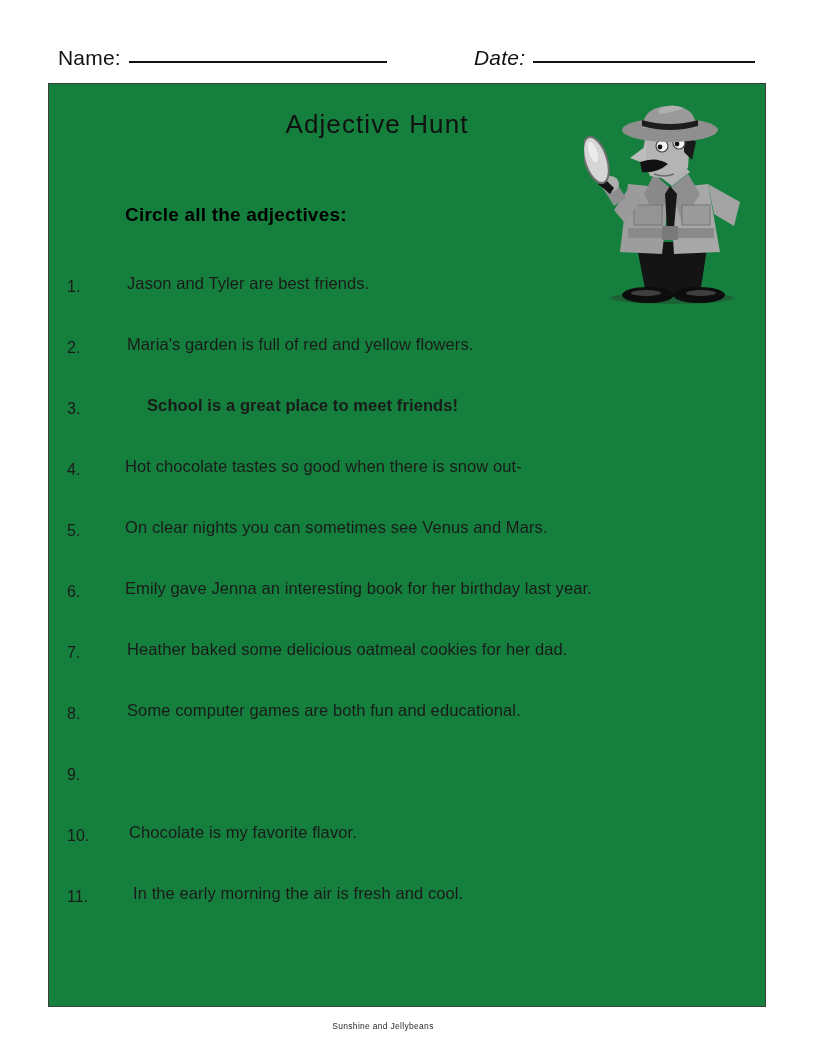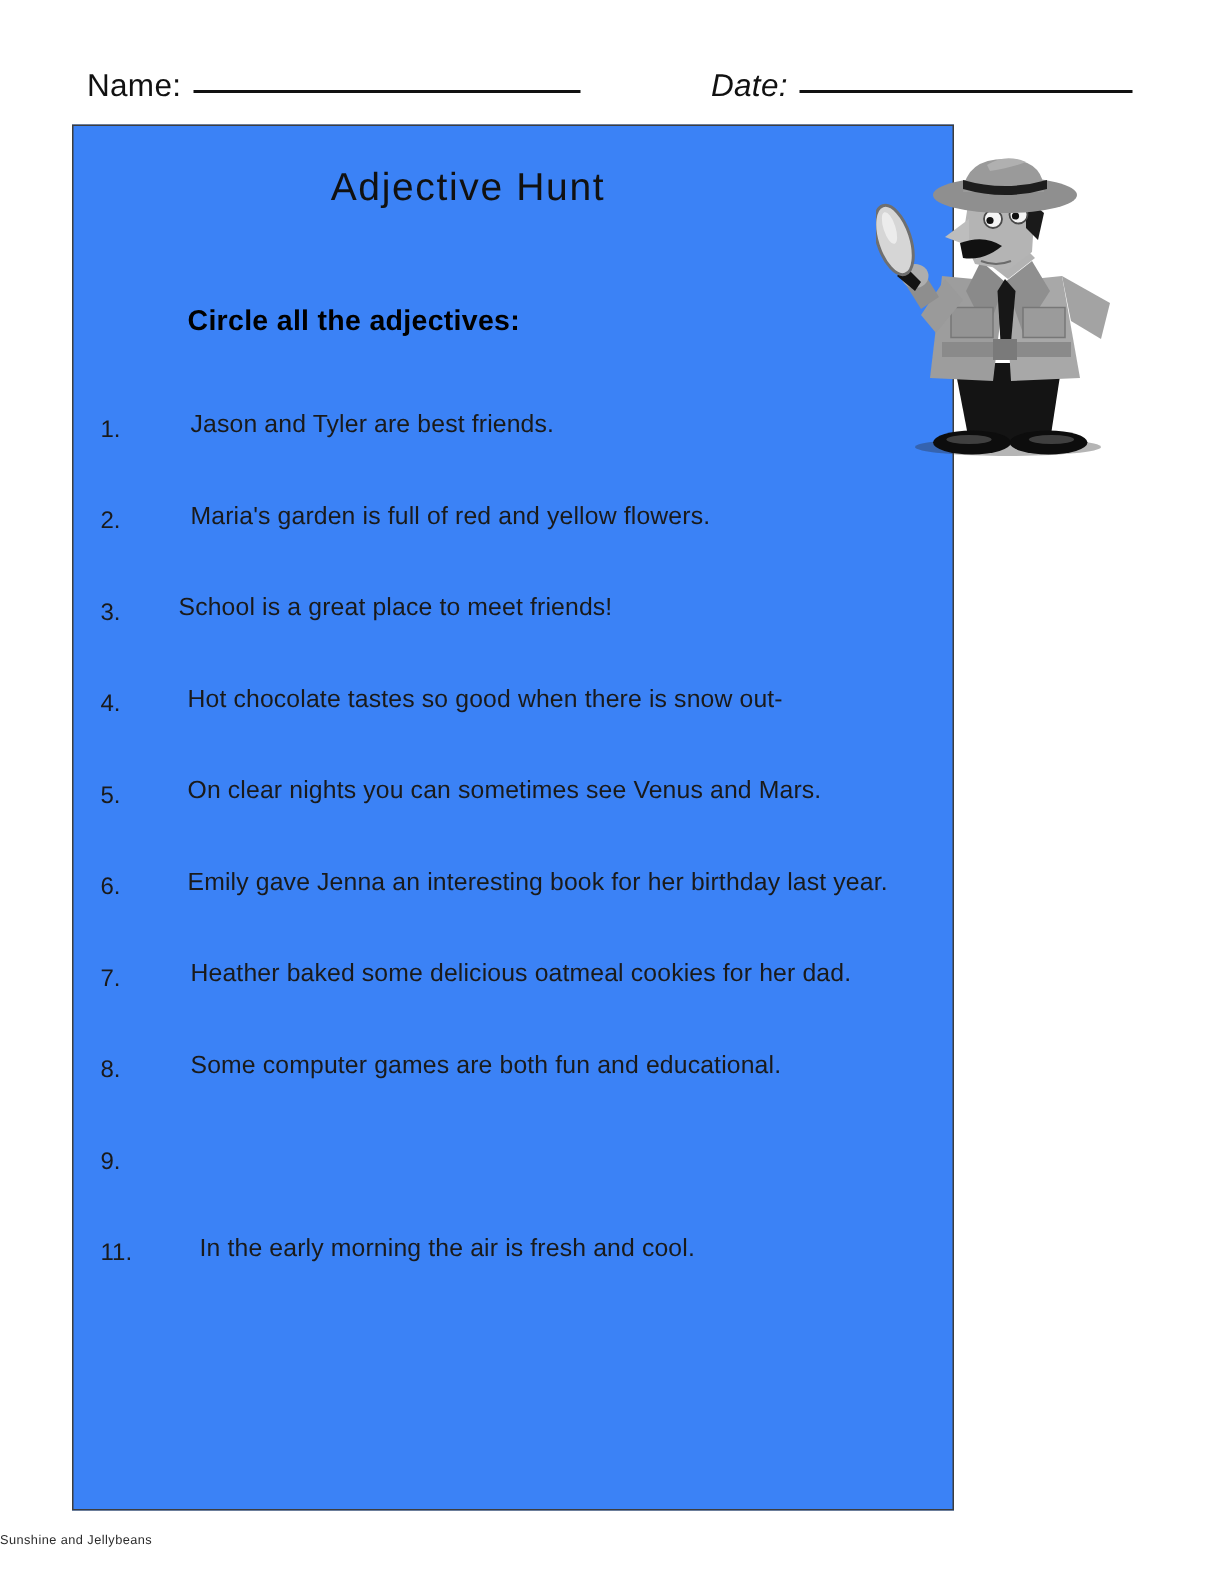--- a/index.html
+++ b/index.html
@@ -52,25 +52,25 @@
     top: -2px;
   }
   .rule-name { width: 258px; }
   .rule-date { width: 222px; }
 
   
   .worksheet-box {
     position: absolute;
     left: 48px;
     top: 83px;
-    width: 588px;
+    width: 718px;
     height: 924px;
     border: 1.5px solid #3d3d3d;
     box-sizing: border-box;
-    background: #3b82f6;
+    background: #15803d;
   }
 
   
   .worksheet-title {
     position: absolute;
     left: 0;
     top: 25px;
     width: 100%;
     text-align: center;
     font-size: 26px;
@@ -129,21 +129,21 @@
     width: 175px;
     height: 205px;
   }
 
   
   .credit {
     position: absolute;
     left: 0;
     top: 1021px;
     width: 766px;
-    text-align: left;
+    text-align: center;
     font-size: 8.5px;
     letter-spacing: 0.3px;
     color: #2b2b2b;
   }
 </style>
 </head>
 <body>
 
 <div id="page">
 
@@ -233,21 +233,21 @@
         <span class="q-text" style="left:78px;">Jason and Tyler are best friends.</span>
       </div>
 
       <div class="q-row">
         <span class="q-num">2.</span>
         <span class="q-text" style="left:78px;">Maria's garden is full of red and yellow flowers.</span>
       </div>
 
       <div class="q-row">
         <span class="q-num">3.</span>
-        <span class="q-text" style="left:70px;">School is a great place to meet friends!</span>
+        <span class="q-text" style="left:98px;font-weight:bold;">School is a great place to meet friends!</span>
       </div>
 
       <div class="q-row">
         <span class="q-num">4.</span>
         <span class="q-text" style="left:76px;">Hot chocolate tastes so good when there is snow out-</span>
       </div>
 
       <div class="q-row">
         <span class="q-num">5.</span>
         <span class="q-text" style="left:76px;">On clear nights you can sometimes see Venus and Mars.</span>
@@ -265,20 +265,24 @@
 
       <div class="q-row">
         <span class="q-num">8.</span>
         <span class="q-text" style="left:78px;">Some computer games are both fun and educational.</span>
       </div>
 
       <div class="q-row">
         <span class="q-num">9.</span>
       </div>
 
+      <div class="q-row">
+        <span class="q-num">10.</span>
+        <span class="q-text" style="left:80px;">Chocolate is my favorite flavor.</span>
+      </div>
 
       <div class="q-row">
         <span class="q-num">11.</span>
         <span class="q-text" style="left:84px;">In the early morning the air is fresh and cool.</span>
       </div>
 
 
     </div>
   </div>
 

